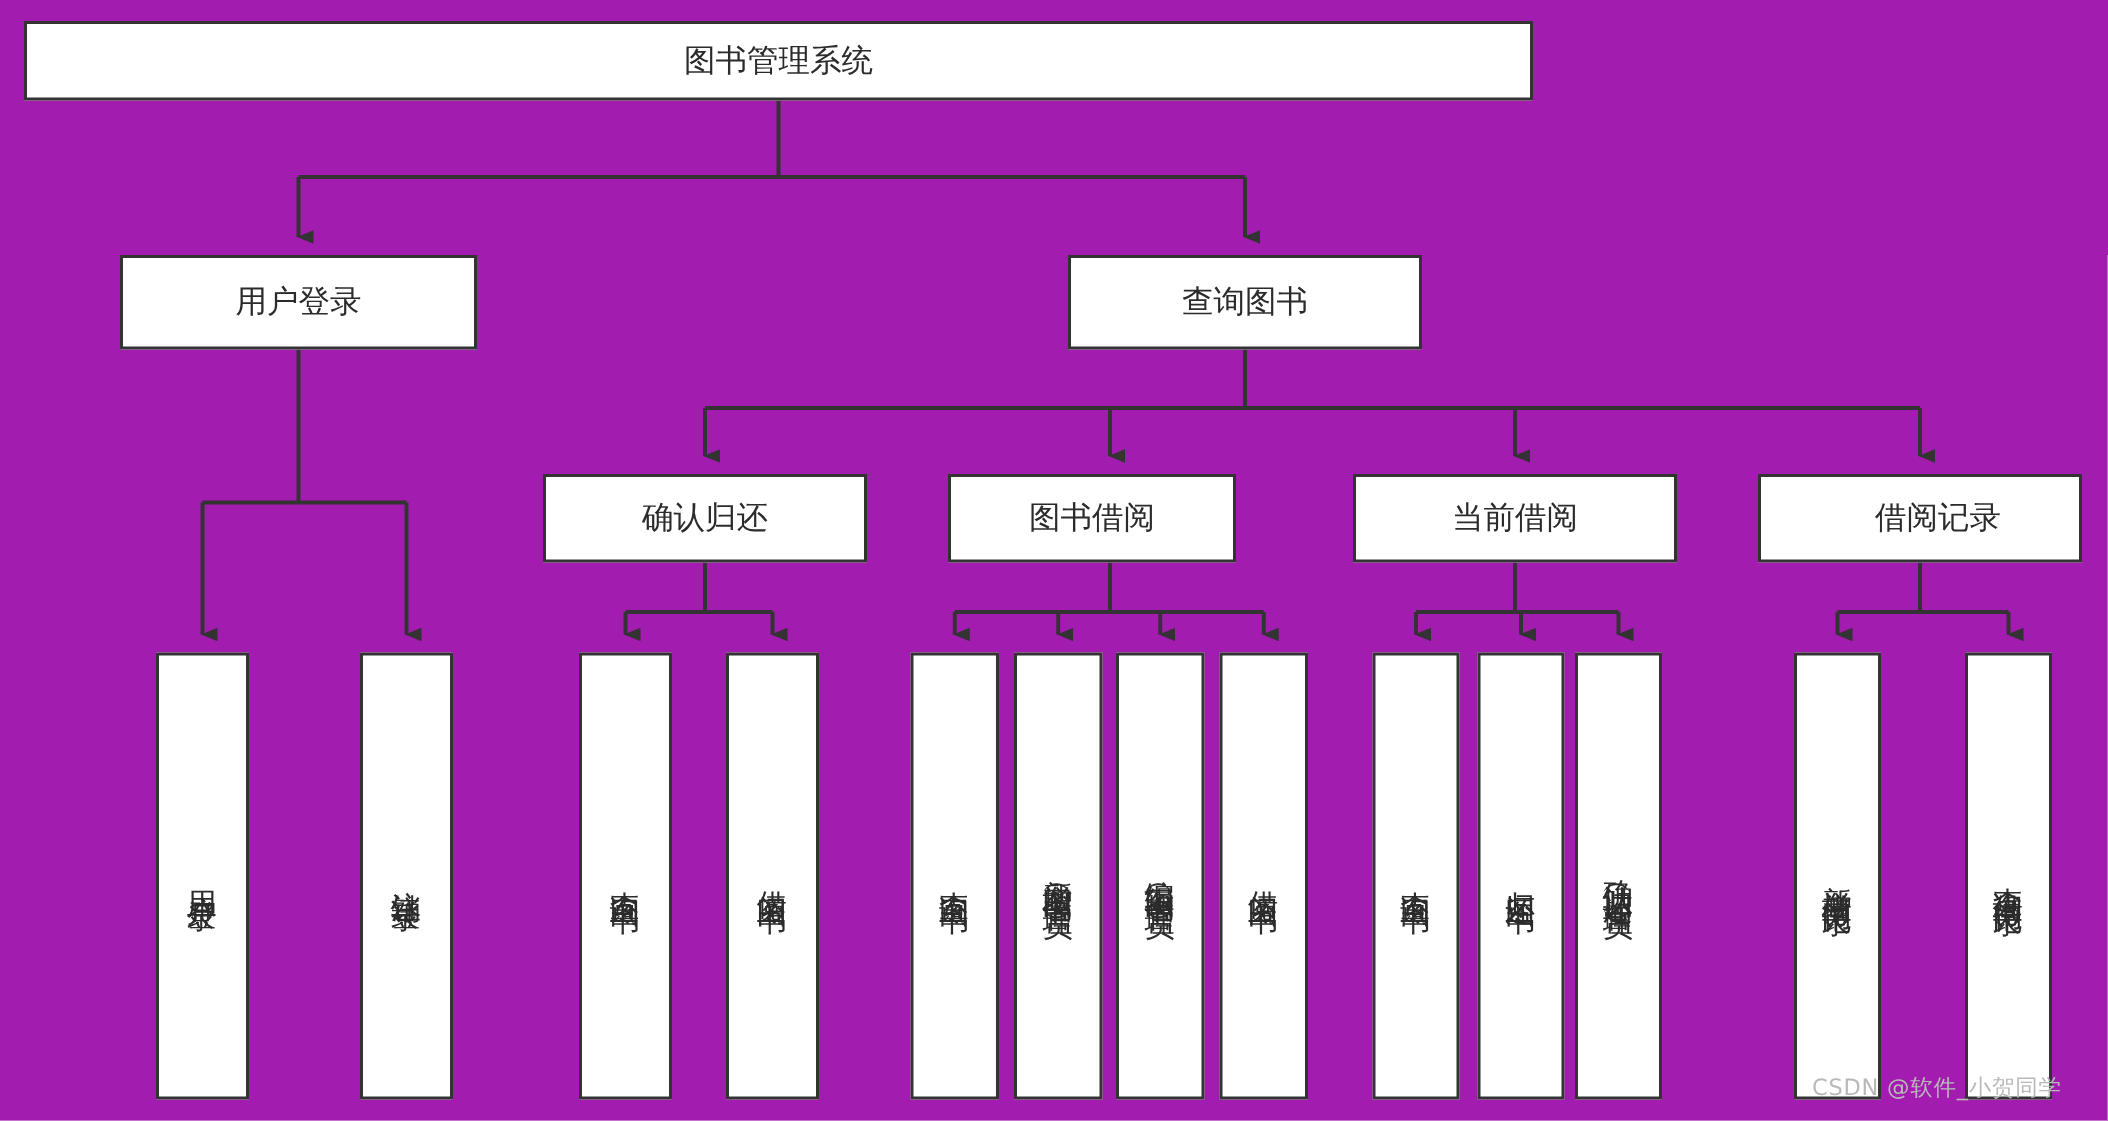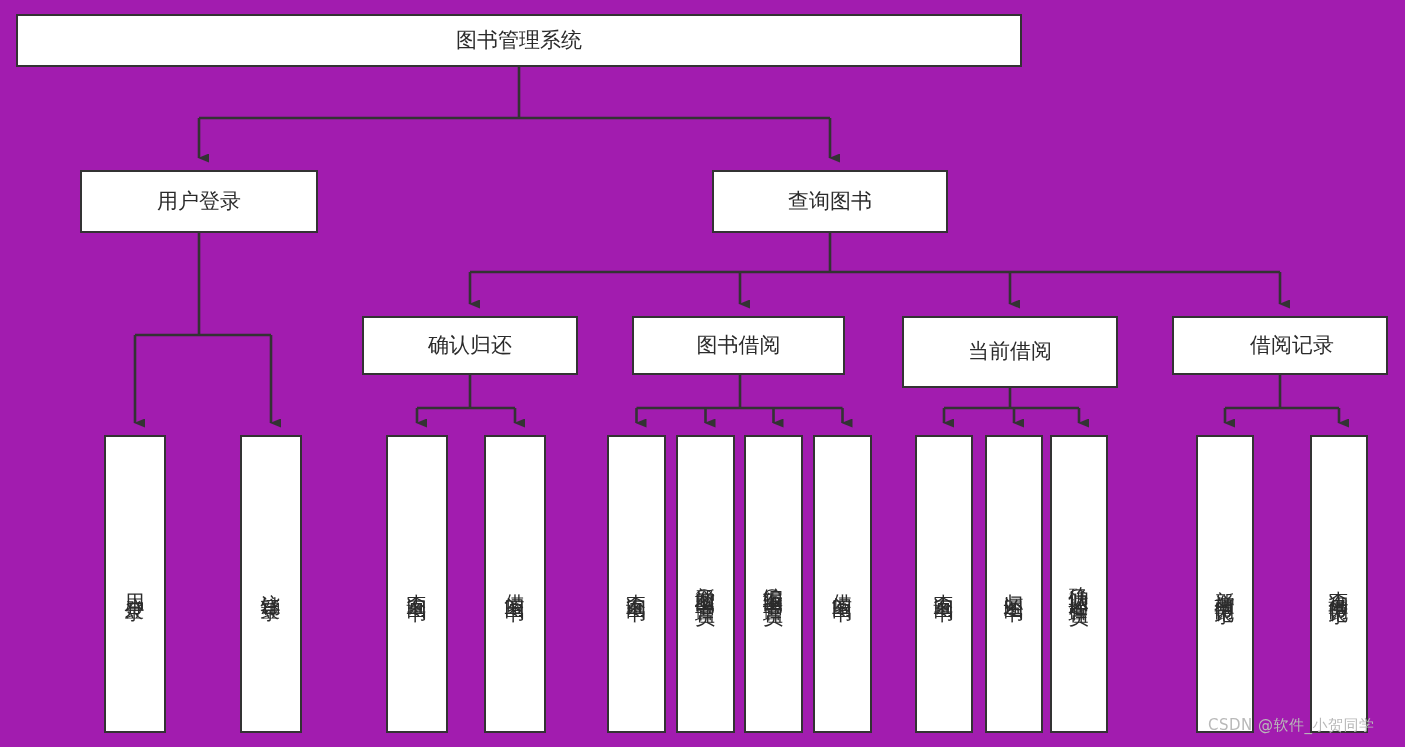--- a/index.html
+++ b/index.html
@@ -121,24 +121,24 @@
       </div>
       <div class="node-box horiz" style="left: 80px; top: 170px; width: 238px; height: 63px;">
         <span class="node-label">用户登录</span>
       </div>
       <div class="node-box horiz" style="left: 712px; top: 170px; width: 236px; height: 63px;">
         <span class="node-label">查询图书</span>
       </div>
       <div class="node-box horiz" style="left: 362px; top: 316px; width: 216px; height: 59px;">
         <span class="node-label">确认归还</span>
       </div>
-      <div class="node-box horiz" style="left: 632px; top: 316px; width: 213px; height: 59px;">
+      <div class="node-box horiz" style="left: 632px; top: 316px; width: 192px; height: 59px;">
         <span class="node-label">图书借阅</span>
       </div>
-      <div class="node-box horiz" style="left: 902px; top: 316px; width: 216px; height: 72px;">
+      <div class="node-box horiz" style="left: 902px; top: 316px; width: 216px; height: 59px;">
         <span class="node-label">当前借阅</span>
       </div>
       <div class="node-box horiz" style="left: 1172px; top: 316px; width: 216px; height: 59px; padding-left: 24px;">
         <span class="node-label">借阅记录</span>
       </div>
       <div class="node-box vert" style="left: 104px; top: 435px; width: 62px; height: 298px;">
         <span class="node-label">用户登录</span>
       </div>
       <div class="node-box vert" style="left: 240px; top: 435px; width: 62px; height: 298px;">
         <span class="node-label">注销登录</span>

